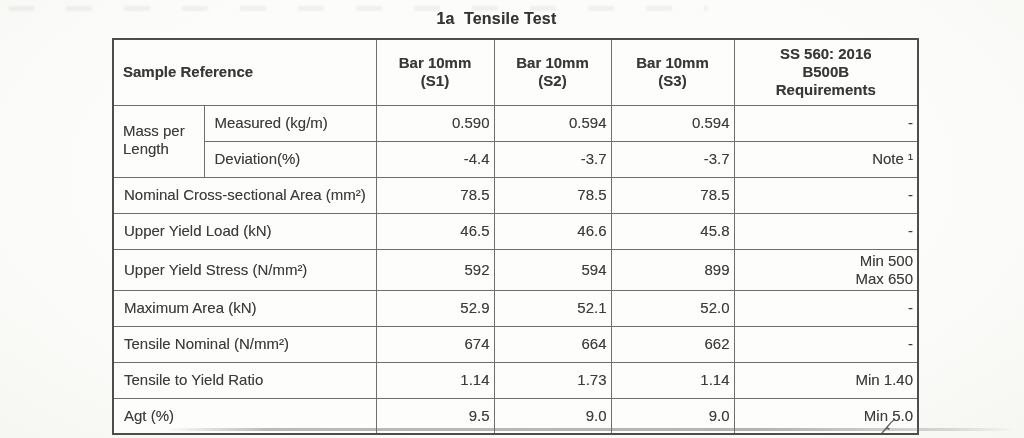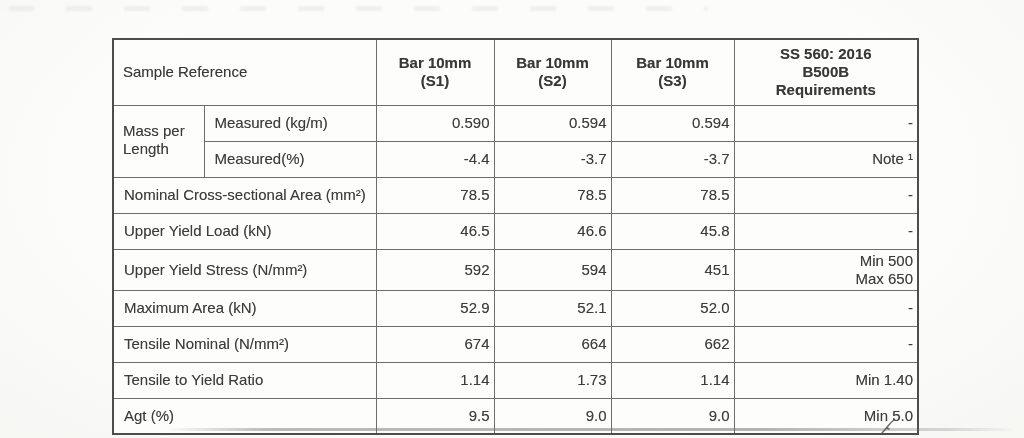--- a/index.html
+++ b/index.html
@@ -51,21 +51,21 @@
     color:#3c3c3c;
     text-shadow:0 0 .4px rgba(60,60,60,.45);
     padding:2px 4px;
     overflow:hidden;
   }
   .report thead tr{height:66px;}
   .report tbody tr{height:36px;}
 
   th.corner{
     text-align:left;vertical-align:middle;
-    font-weight:normal;font-size:15px;padding-left:9px;color:#383838;
+    font-weight:bold;font-size:15px;padding-left:9px;color:#383838;
   }
   th.colhead{
     text-align:center;vertical-align:middle;
     font-weight:bold;white-space:pre-line;color:#383838;
   }
   td.group-label{
     text-align:left;vertical-align:top;
     padding:16px 4px 2px 9px;
   }
   td.sub-label,td.row-label{
@@ -82,20 +82,21 @@
   col.c-s3{width:123px;}
   col.c-req{width:184px;}
 </style>
 </head>
 <body>
 
 <div class="page">
 
   <div class="scan-streak-top"></div>
 
+  <div class="title">1a  Tensile Test</div>
 
   <table class="report">
     <colgroup>
       <col class="c-group">
         <col class="c-sub">
         <col class="c-s1">
       <col class="c-s2">
         <col class="c-s3">
         <col class="c-req">
     </colgroup>
@@ -116,21 +117,21 @@
     <tbody>
       <tr>
         <td class="group-label" rowspan="2">Mass per Length</td>
         <td class="sub-label">Measured (kg/m)</td>
         <td class="value-cell">0.590</td>
         <td class="value-cell">0.594</td>
         <td class="value-cell">0.594</td>
         <td class="value-cell">-</td>
       </tr>
       <tr>
-        <td class="sub-label">Measured(%)</td>
+        <td class="sub-label">Deviation(%)</td>
         <td class="value-cell">-4.4</td>
         <td class="value-cell">-3.7</td>
         <td class="value-cell">-3.7</td>
         <td class="value-cell">Note ¹</td>
       </tr>
       <tr>
         <td class="row-label" colspan="2">Nominal Cross-sectional Area (mm²)</td>
         <td class="value-cell">78.5</td>
         <td class="value-cell">78.5</td>
         <td class="value-cell">78.5</td>
@@ -140,21 +141,21 @@
         <td class="row-label" colspan="2">Upper Yield Load (kN)</td>
         <td class="value-cell">46.5</td>
         <td class="value-cell">46.6</td>
         <td class="value-cell">45.8</td>
         <td class="value-cell">-</td>
       </tr>
       <tr>
         <td class="row-label" colspan="2">Upper Yield Stress (N/mm²)</td>
         <td class="value-cell">592</td>
         <td class="value-cell">594</td>
-        <td class="value-cell">451</td>
+        <td class="value-cell">899</td>
         <td class="value-cell">Min 500
 Max 650</td>
       </tr>
       <tr>
         <td class="row-label" colspan="2">Maximum Area (kN)</td>
         <td class="value-cell">52.9</td>
         <td class="value-cell">52.1</td>
         <td class="value-cell">52.0</td>
         <td class="value-cell">-</td>
       </tr>

